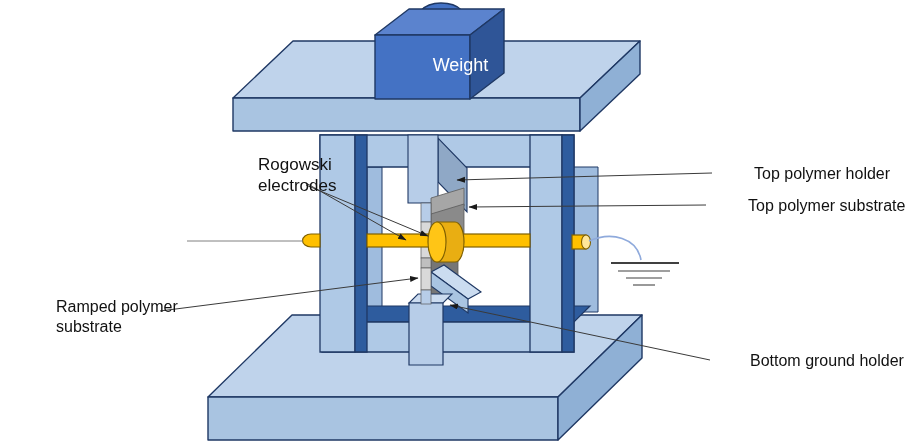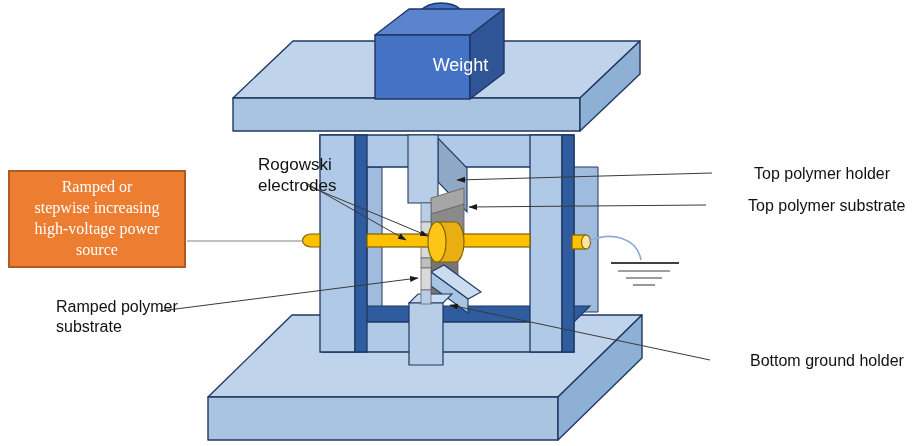--- a/index.html
+++ b/index.html
@@ -104,26 +104,20 @@
     <line x1="306" y1="183" x2="406" y2="240" marker-end="url(#arw)"></line>
     <line x1="306" y1="185" x2="428" y2="236" marker-end="url(#arw)"></line>
     <line x1="712" y1="173" x2="457" y2="180" marker-end="url(#arw)"></line>
     <line x1="706" y1="205" x2="469" y2="207" marker-end="url(#arw)"></line>
     <line x1="160" y1="311" x2="418" y2="278" marker-end="url(#arw)"></line>
     <line x1="710" y1="360" x2="450" y2="305" marker-end="url(#arw)"></line>
     <line x1="187" y1="241" x2="303" y2="241" stroke="#808080"></line>
   </g>
 </svg>
 
-  <div class="power-box">
-    <span>Ramped or</span>
-    <span>stepwise increasing</span>
-    <span>high-voltage power</span>
-    <span>source</span>
-  </div>
 
   <div class="lbl weight-lbl" style="left:375px;top:55px;width:95px;">Weight</div>
 
   <div class="lbl" style="left:220px;top:139px;width:100px;font-size:17px;margin-top:16px;">Rogowski electrodes</div>
 
   <div class="lbl nowrap" style="left:716px;top:164px;">Top polymer holder</div>
 
   <div class="lbl nowrap" style="left:710px;top:196px;">Top polymer substrate</div>
 
 

